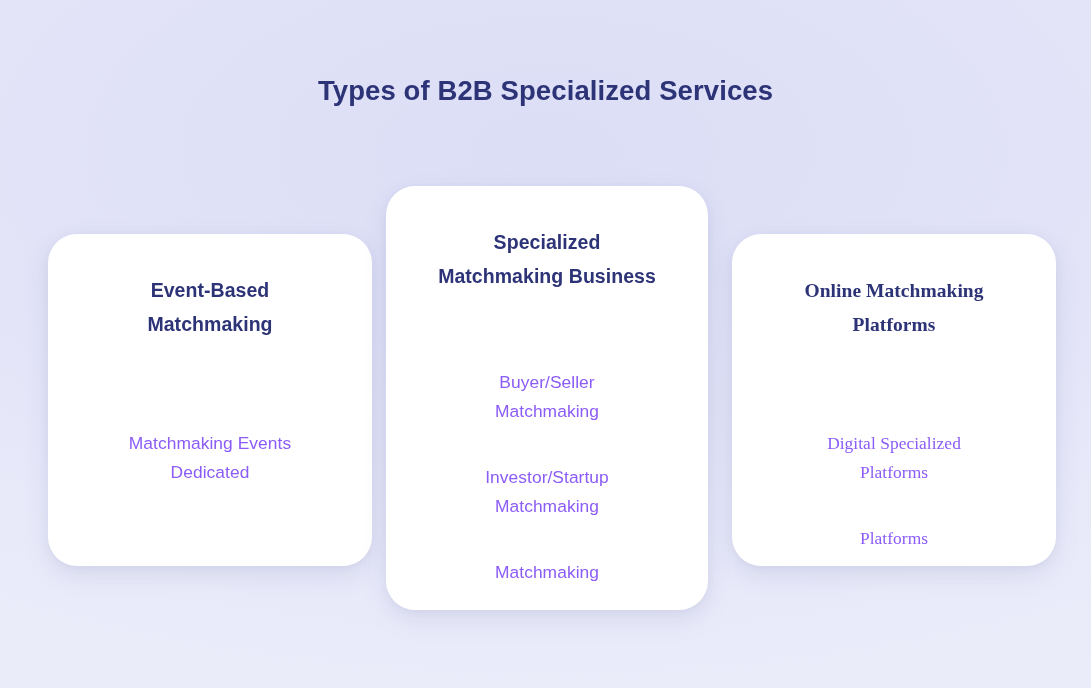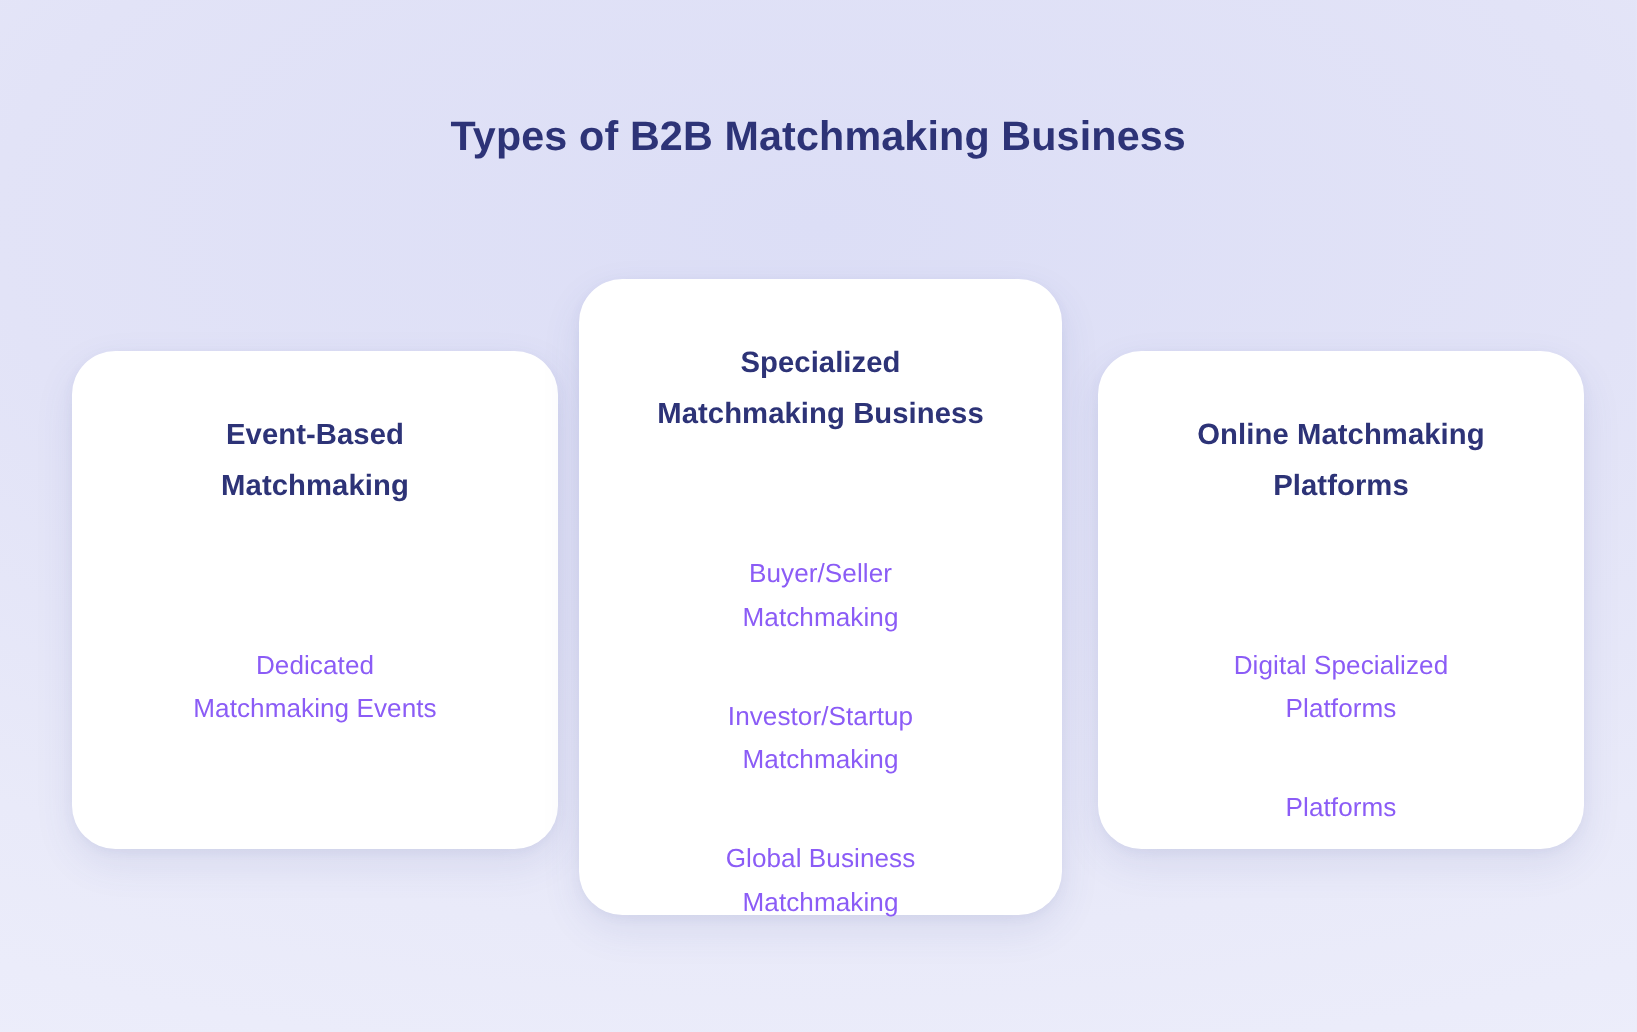--- a/index.html
+++ b/index.html
@@ -69,20 +69,21 @@
     left: 386px;
     top: 186px;
     width: 322px;
     height: 424px;
   }
   .card-right {
     left: 732px;
     top: 234px;
     width: 324px;
     height: 332px;
+    font-family: Liberation Serif, serif;
   }
 
   .card-heading {
     font-size: 19.5px;
     font-weight: bold;
     color: #2d3377;
     line-height: 1.72;
     letter-spacing: 0.05px;
   }
   .card-left  .card-heading { margin-top: 40px; }
@@ -113,51 +114,50 @@
   .card-right .card-items { margin-top: 40px; }
   .card-right .card-item + .card-item { margin-top: 37px; }
 
   .nowrap-line { display: block; }
 </style>
 </head>
 <body>
 
 <div class="stage">
 
-  <div class="page-title">Types of B2B Matchmaking Business</div>
+  <div class="page-title">Types of B2B Specialized Services</div>
 
   <div class="card card-left">
     <div class="card-heading">
       <span class="nowrap-line">Event-Based</span>
       <span class="nowrap-line">Matchmaking</span>
     </div>
     <ul class="card-items">
       <li class="card-item">
+        <span class="nowrap-line">Matchmaking Events</span>
         <span class="nowrap-line">Dedicated</span>
-        <span class="nowrap-line">Matchmaking Events</span>
       </li>
     </ul>
   </div>
 
   <div class="card card-center">
     <div class="card-heading">
       <span class="nowrap-line">Specialized</span>
       <span class="nowrap-line">Matchmaking Business</span>
     </div>
     <ul class="card-items">
       <li class="card-item">
         <span class="nowrap-line">Buyer/Seller</span>
         <span class="nowrap-line">Matchmaking</span>
       </li>
       <li class="card-item">
         <span class="nowrap-line">Investor/Startup</span>
         <span class="nowrap-line">Matchmaking</span>
       </li>
       <li class="card-item">
-        <span class="nowrap-line">Global Business</span>
         <span class="nowrap-line">Matchmaking</span>
       </li>
     </ul>
   </div>
 
   <div class="card card-right">
     <div class="card-heading">
       <span class="nowrap-line">Online Matchmaking</span>
       <span class="nowrap-line">Platforms</span>
     </div>

